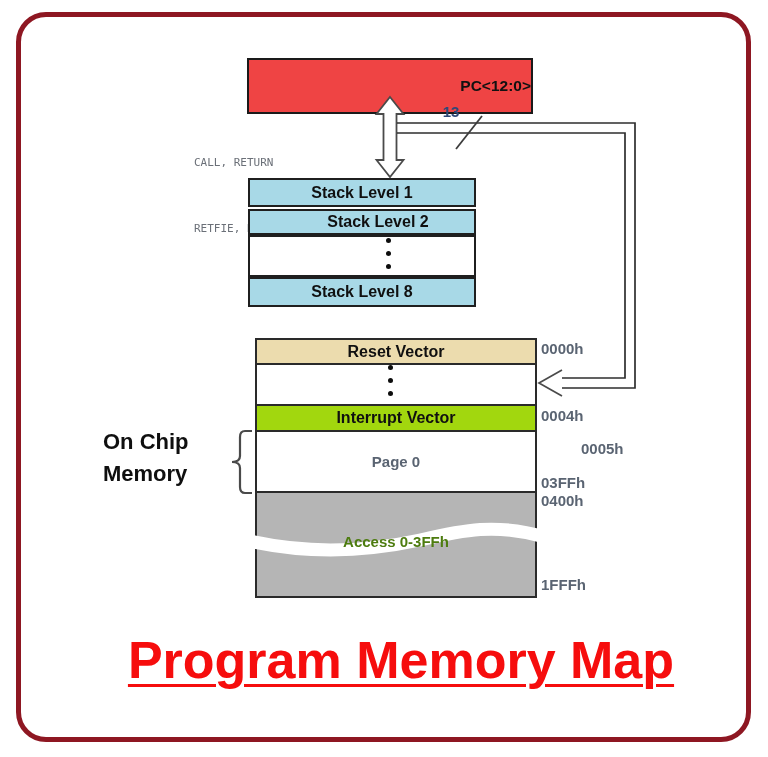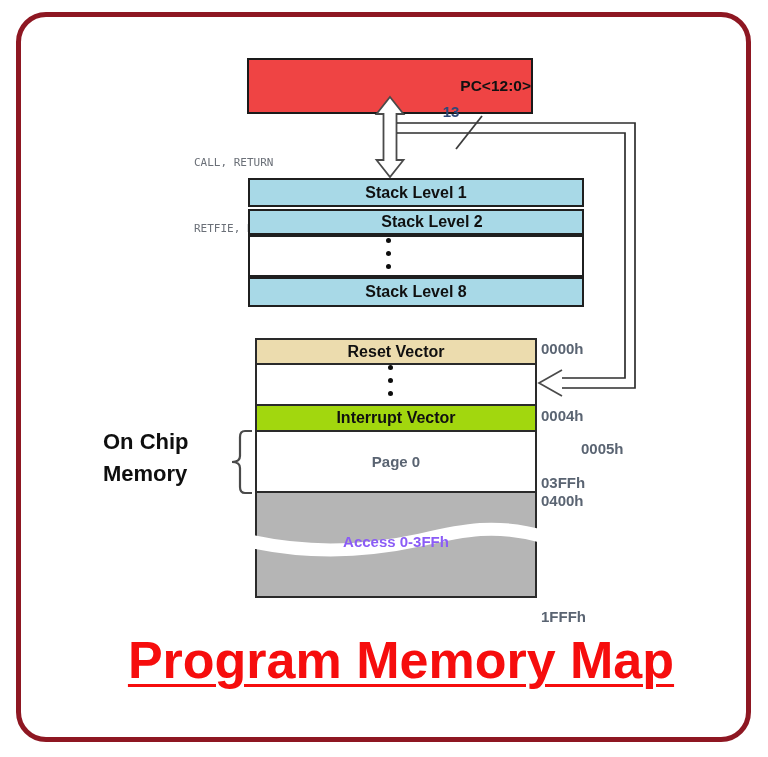--- a/index.html
+++ b/index.html
@@ -30,21 +30,21 @@
     font-size: 11px; line-height: 22px; color: #6b7078; white-space: pre;
   }
 
   .bus-width-label {
     left: 434px; top: 103px; width: 34px; text-align: center;
     font-size: 15px; font-weight: bold; color: #2e4878;
   }
 
   
   .stack-row {
-    left: 248px; width: 336px; border: 2px solid #1f1f1f;
+    left: 248px; width: 228px; border: 2px solid #1f1f1f;
     display: flex; align-items: center; justify-content: center;
     font-size: 16px; font-weight: bold; color: #101010;
   }
   .stack-fill { background: #a8d9e7; }
   .row-1 { top: 178px; height: 29px; }
   .row-2 { top: 209px; height: 26px; padding-left: 32px; }
   .row-dots { top: 235px; height: 42px; background: #fff; }
   .row-8 { top: 277px; height: 30px; }
 
   
@@ -72,30 +72,30 @@
 
   
   .addr {
     left: 541px; font-size: 15px; font-weight: bold; color: #5a6472;
   }
   .addr-0000 { top: 340px; }
   .addr-0004 { top: 407px; }
   .addr-0005 { top: 440px; margin-left: 40px; }
   .addr-03ff { top: 474px; }
   .addr-0400 { top: 492px; }
-  .addr-1fff { top: 608px; }
+  .addr-1fff { top: 576px; }
 
   .side-label {
     left: 103px; top: 426px;
     font-size: 22px; font-weight: bold; color: #0f0f0f; line-height: 32px;
   }
 
   .access-label {
     left: 255px; top: 533px; width: 282px; text-align: center;
-    font-size: 15px; font-weight: bold; color: #8b5cf6; z-index: 6;
+    font-size: 15px; font-weight: bold; color: #4d7c0f; z-index: 6;
   }
 
   .svg-layer {
     position: absolute; left: 0; top: 0; width: 768px; height: 757px;
     z-index: 5; pointer-events: none;
   }
 
   .title {
     left: 34px; top: 630px; width: 734px; text-align: center;
     font-size: 52px; font-weight: bold; color: #f60d0d;

